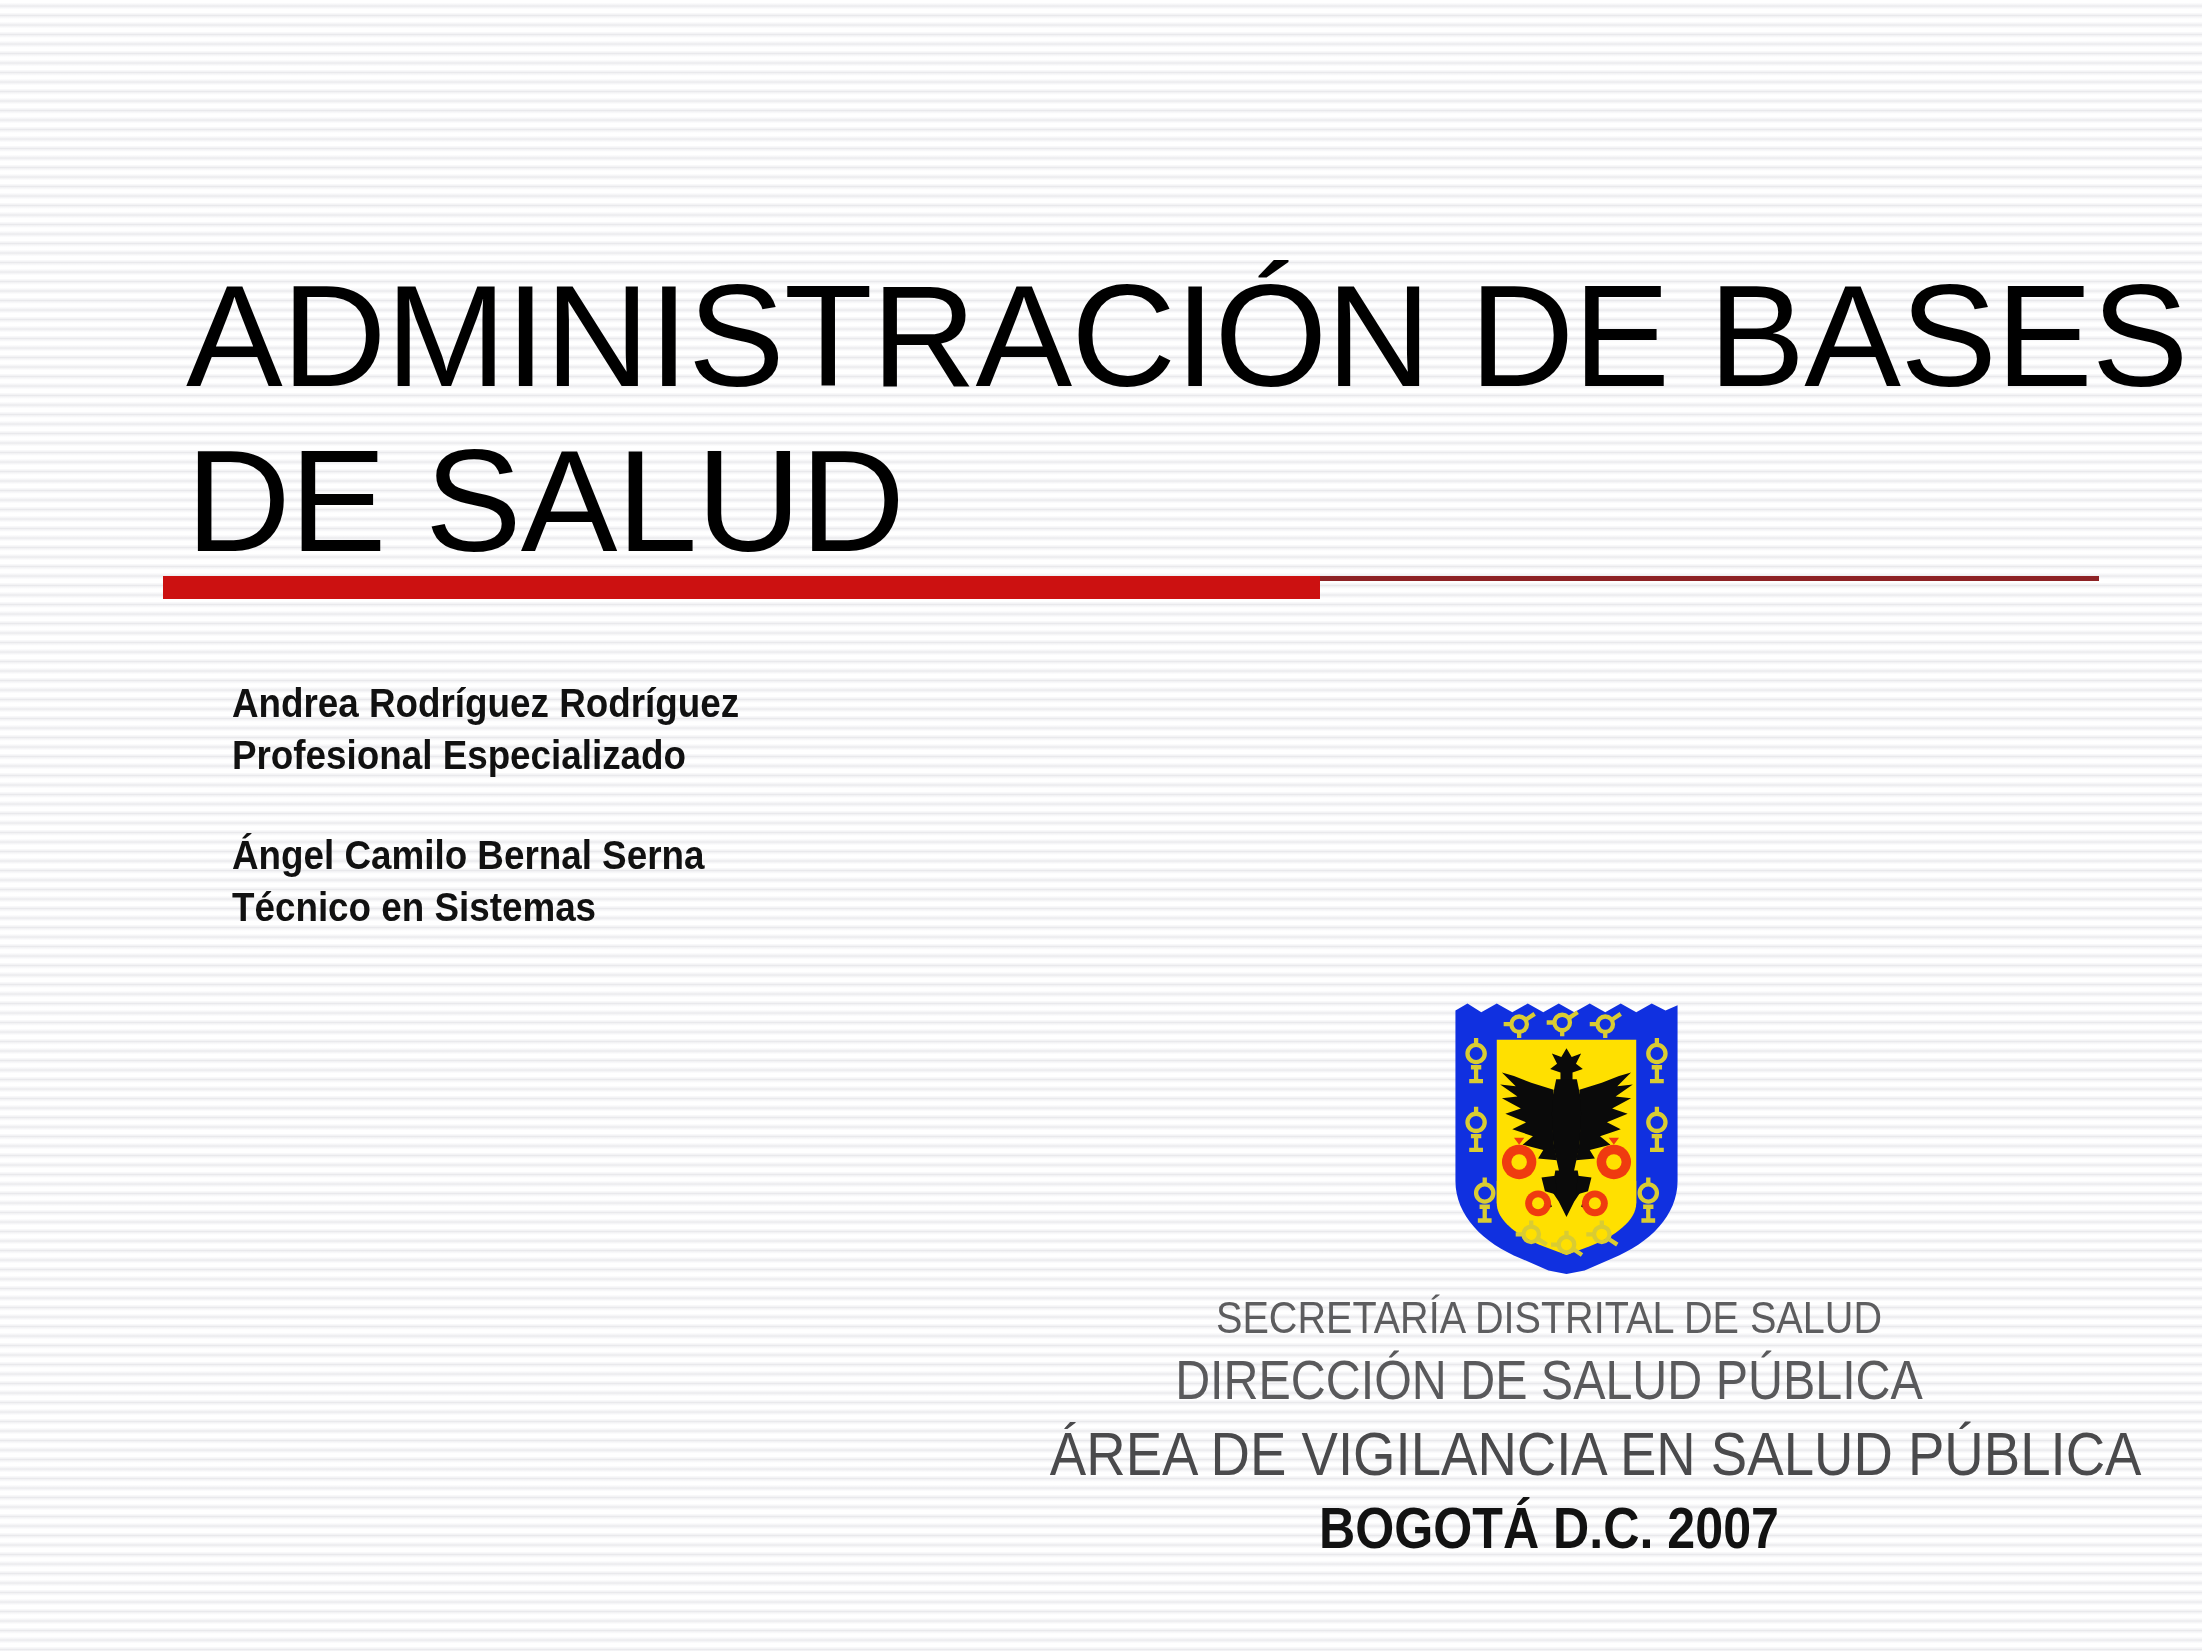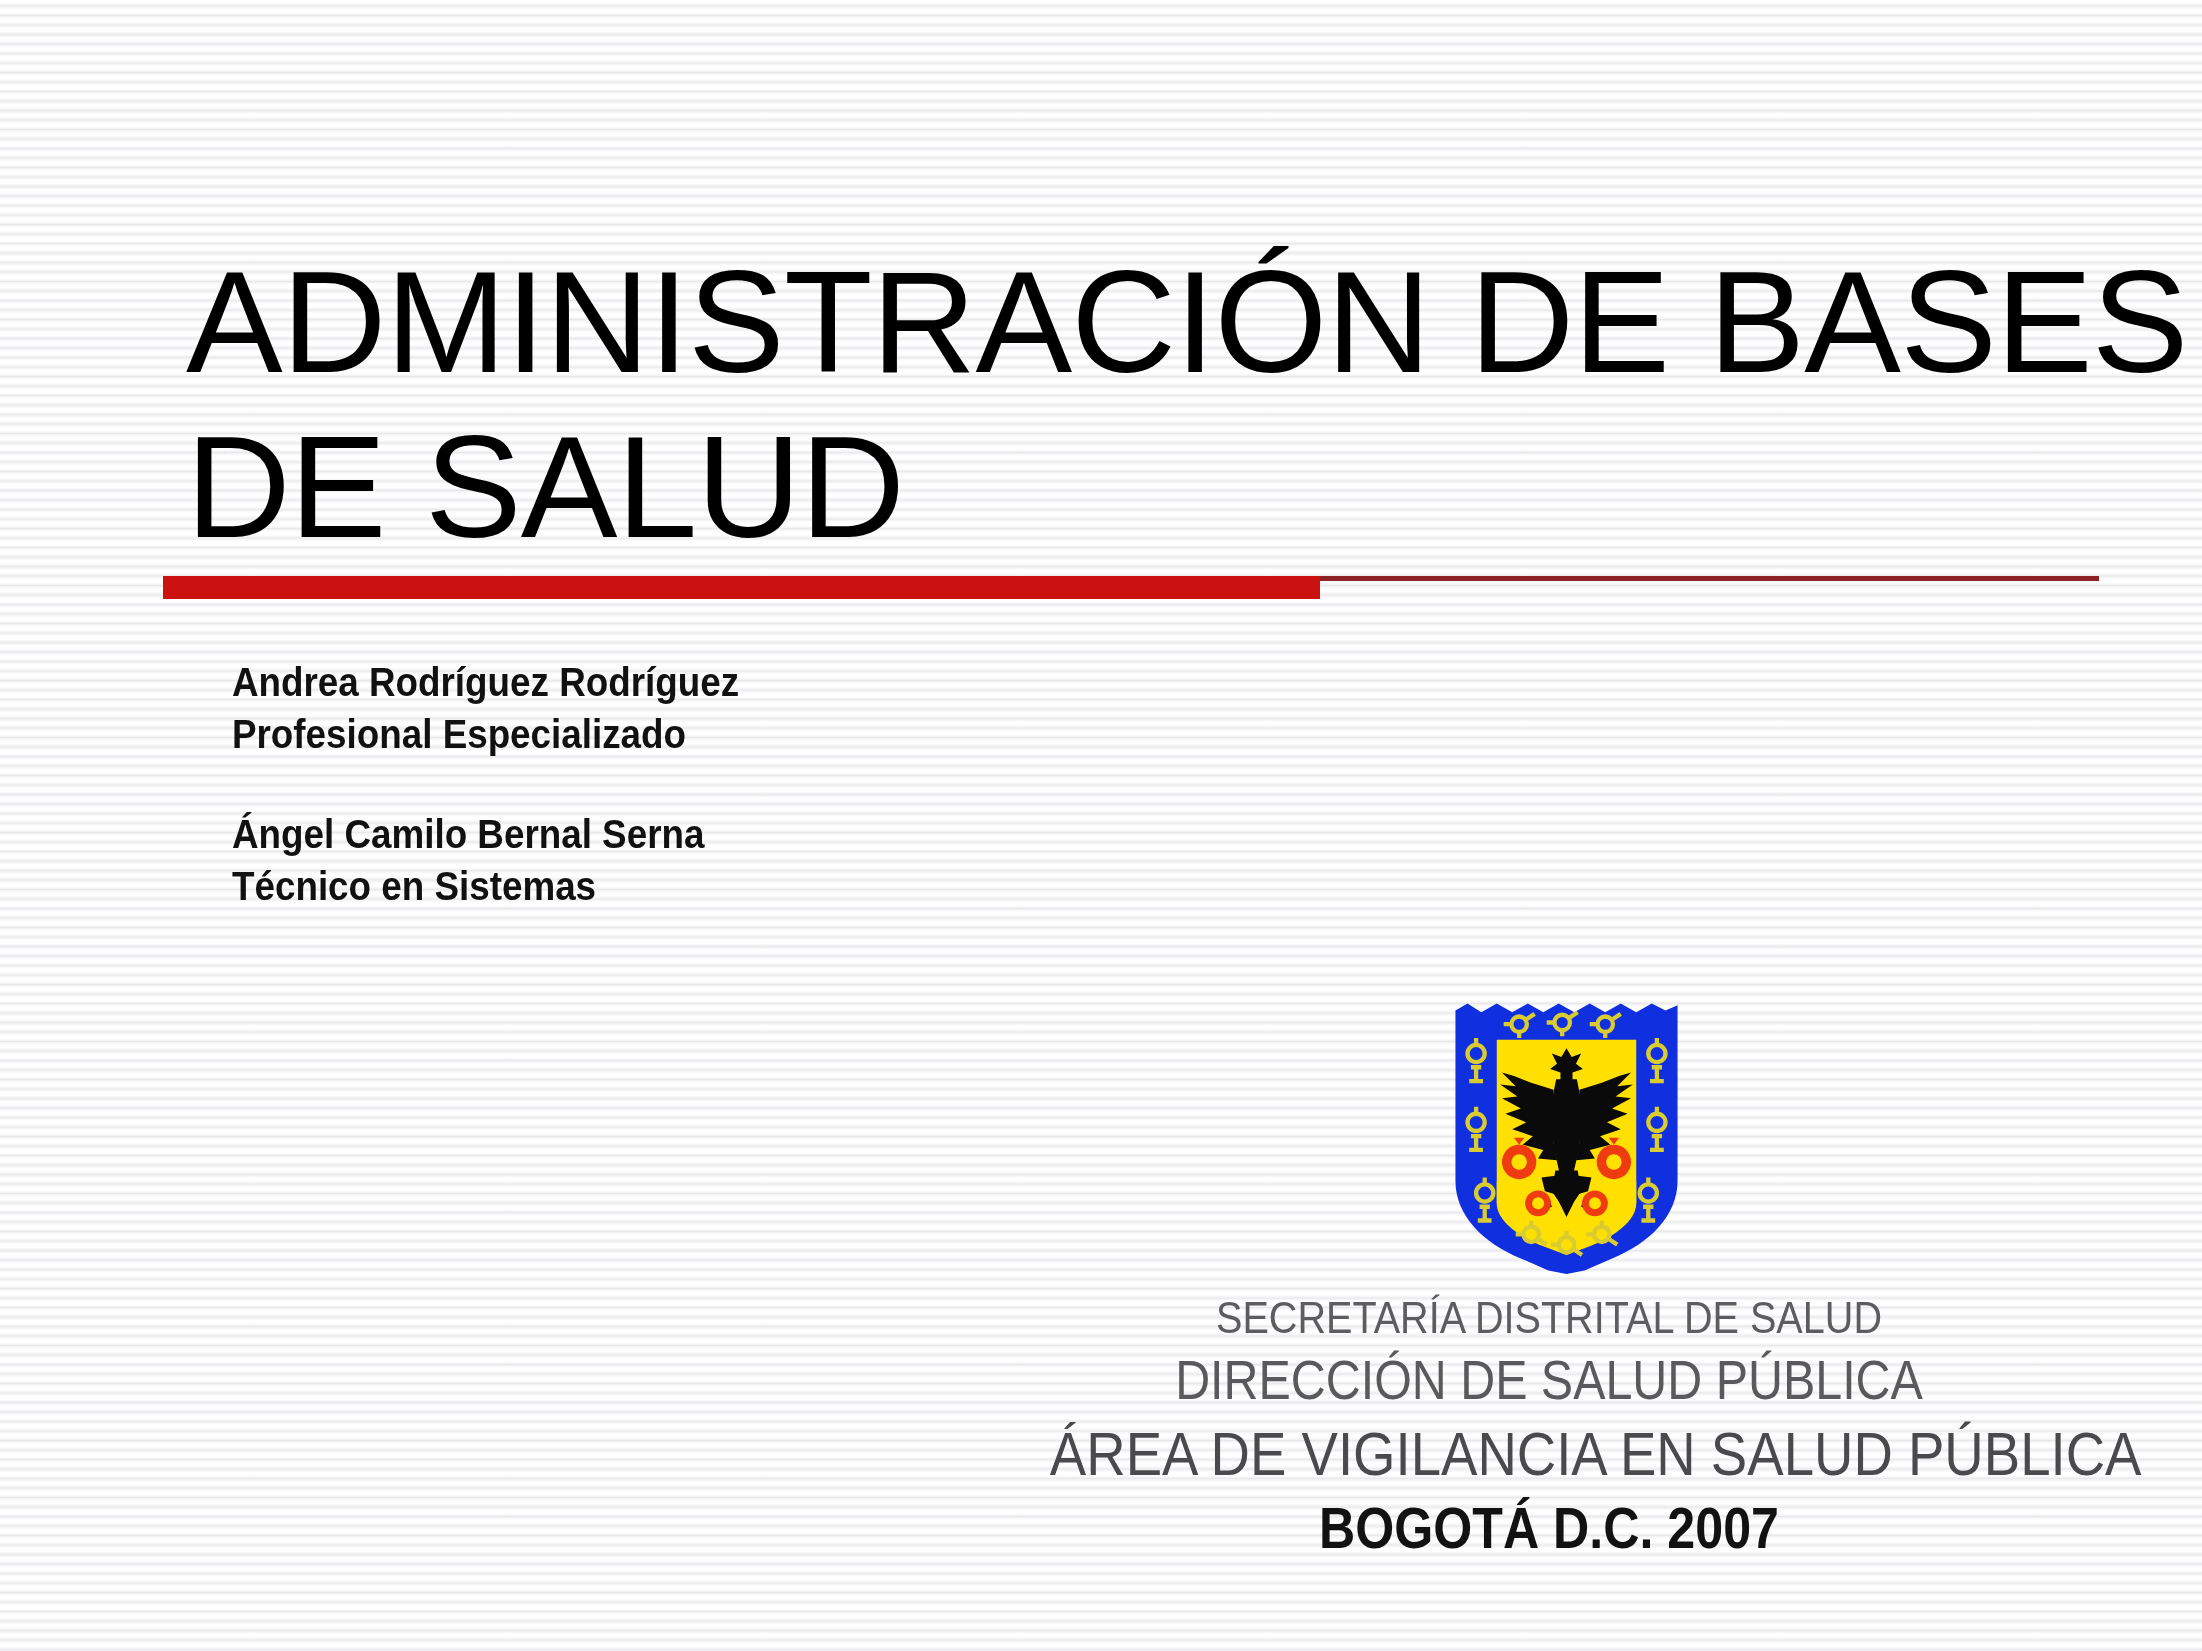--- a/index.html
+++ b/index.html
@@ -33,21 +33,21 @@
       #f2f2f4 6.9px,
       #fbfbfc 8.6px,
       #ffffff 9.5px
     );
   }
 
   
   #title-block {
     position: absolute;
     left: 186px;
-    top: 240px;
+    top: 254px;
     width: 1893px;
   }
 
   .title-line {
     font-family: "Liberation Sans", sans-serif;
     font-weight: 400;
     font-size: 145px;
     line-height: 165px;
     letter-spacing: -0.9px;
     color: #000000;
@@ -78,21 +78,21 @@
     top: 4.3px;
     width: 779px;
     height: 4.3px;
     background: #8e2326;
   }
 
   
   #authors {
     position: absolute;
     left: 232px;
-    top: 656px;
+    top: 677px;
     width: 1032px;
   }
 
   .author-group {
     margin-bottom: 48px;
   }
 
   .author-group:last-child {
     margin-bottom: 8px;
   }

